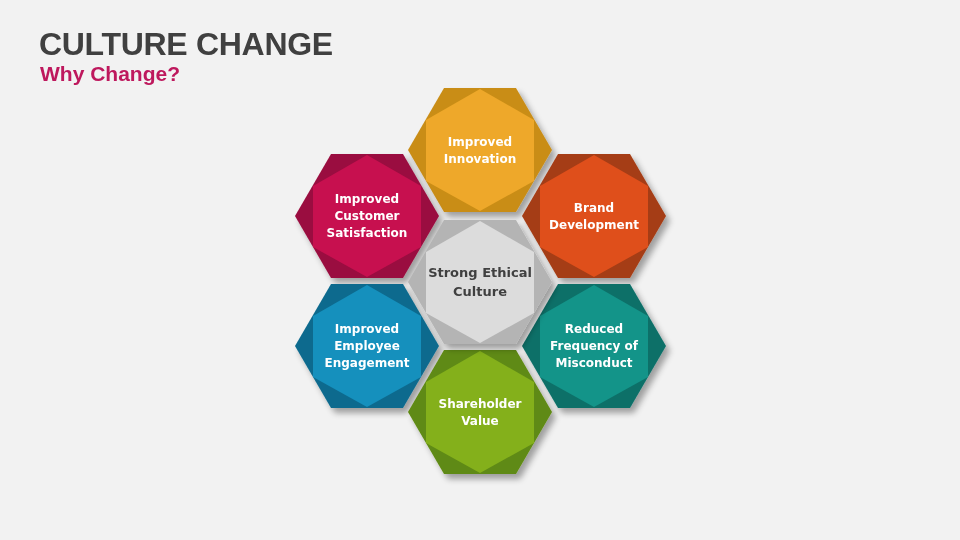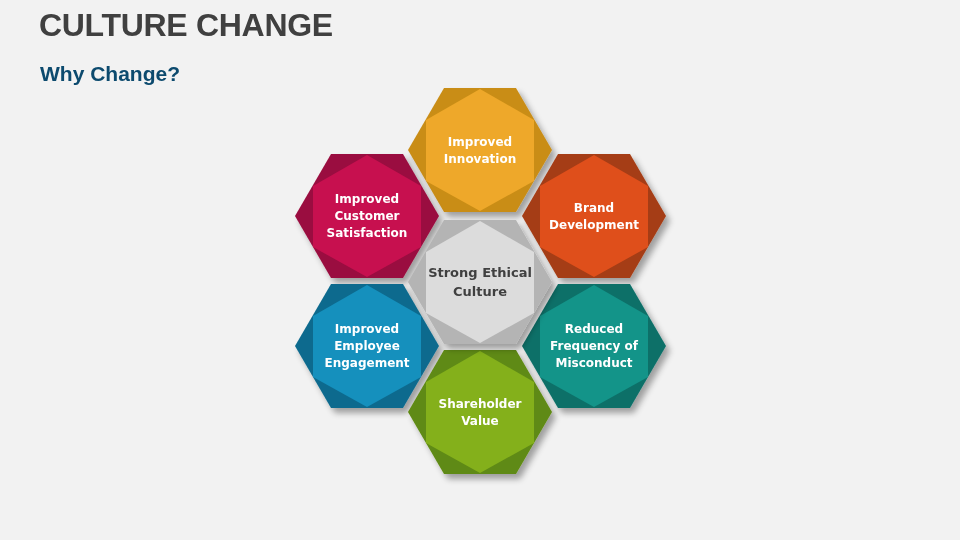--- a/index.html
+++ b/index.html
@@ -10,34 +10,34 @@
       width: 960px;
       height: 540px;
       background: #f2f2f2;
       position: relative;
       overflow: hidden;
       font-family: "Liberation Sans", "DejaVu Sans", sans-serif;
     }
     .slide-title {
       position: absolute;
       left: 39px;
-      top: 5px;
+      top: 24px;
       font-size: 32px;
       font-weight: bold;
       color: #404040;
       letter-spacing: -0.3px;
       margin: 0;
       line-height: 40px;
     }
     .slide-subtitle {
       position: absolute;
       left: 40px;
       top: 60px;
       font-size: 21px;
-      color: #0c4a6e;
+      color: #be185d;
       margin: 0;
       line-height: 28px;
     }
     svg.diagram {
       position: absolute;
       left: 0;
       top: 0;
       width: 960px;
       height: 540px;
     }

